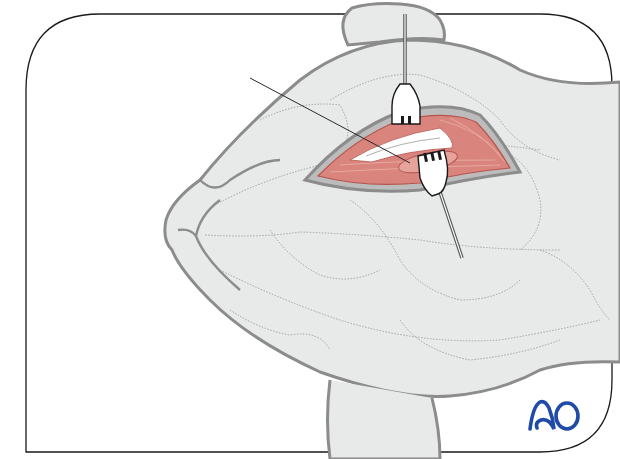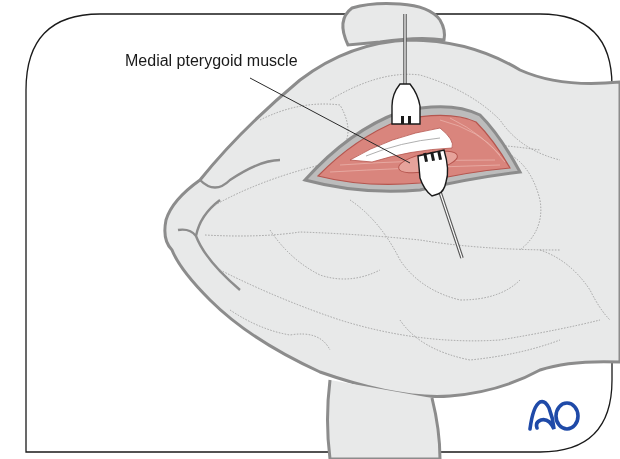--- a/index.html
+++ b/index.html
@@ -66,19 +66,18 @@
     <g>
       <line x1="440" y1="192" x2="462" y2="258" stroke="#555" stroke-width="3.5"></line>
       <line x1="440" y1="192" x2="462" y2="258" stroke="#ffffff" stroke-width="1.2"></line>
       <path d="M 418 156 L 444 150 Q 450 170 446 182 Q 444 192 438 194 L 432 196 Q 424 190 420 178 Z" fill="#ffffff" stroke="#1a1a1a" stroke-width="1.4"></path>
       <rect x="424" y="153" width="3" height="9" fill="#1a1a1a" transform="rotate(-12 425 157)"></rect>
       <rect x="431" y="152" width="3" height="9" fill="#1a1a1a" transform="rotate(-12 432 156)"></rect>
       <rect x="438" y="151" width="3" height="9" fill="#1a1a1a" transform="rotate(-12 439 155)"></rect>
     </g>
   </svg>
 
-  <div class="label">Medial pterygoid muscle</div>
 
   <svg class="logo" viewBox="0 0 54 34">
     <path d="M 3 31 Q 6 8 13 4 Q 18 2 22 10 Q 26 20 27 31 Q 22 20 14 22 Q 8 24 10 30" fill="none" stroke="#1f4aa8" stroke-width="3.6" stroke-linecap="round"></path>
     <ellipse cx="40" cy="18" rx="11" ry="13" fill="none" stroke="#1f4aa8" stroke-width="3.6"></ellipse>
   </svg>
 </div>
 
 </body></html>

